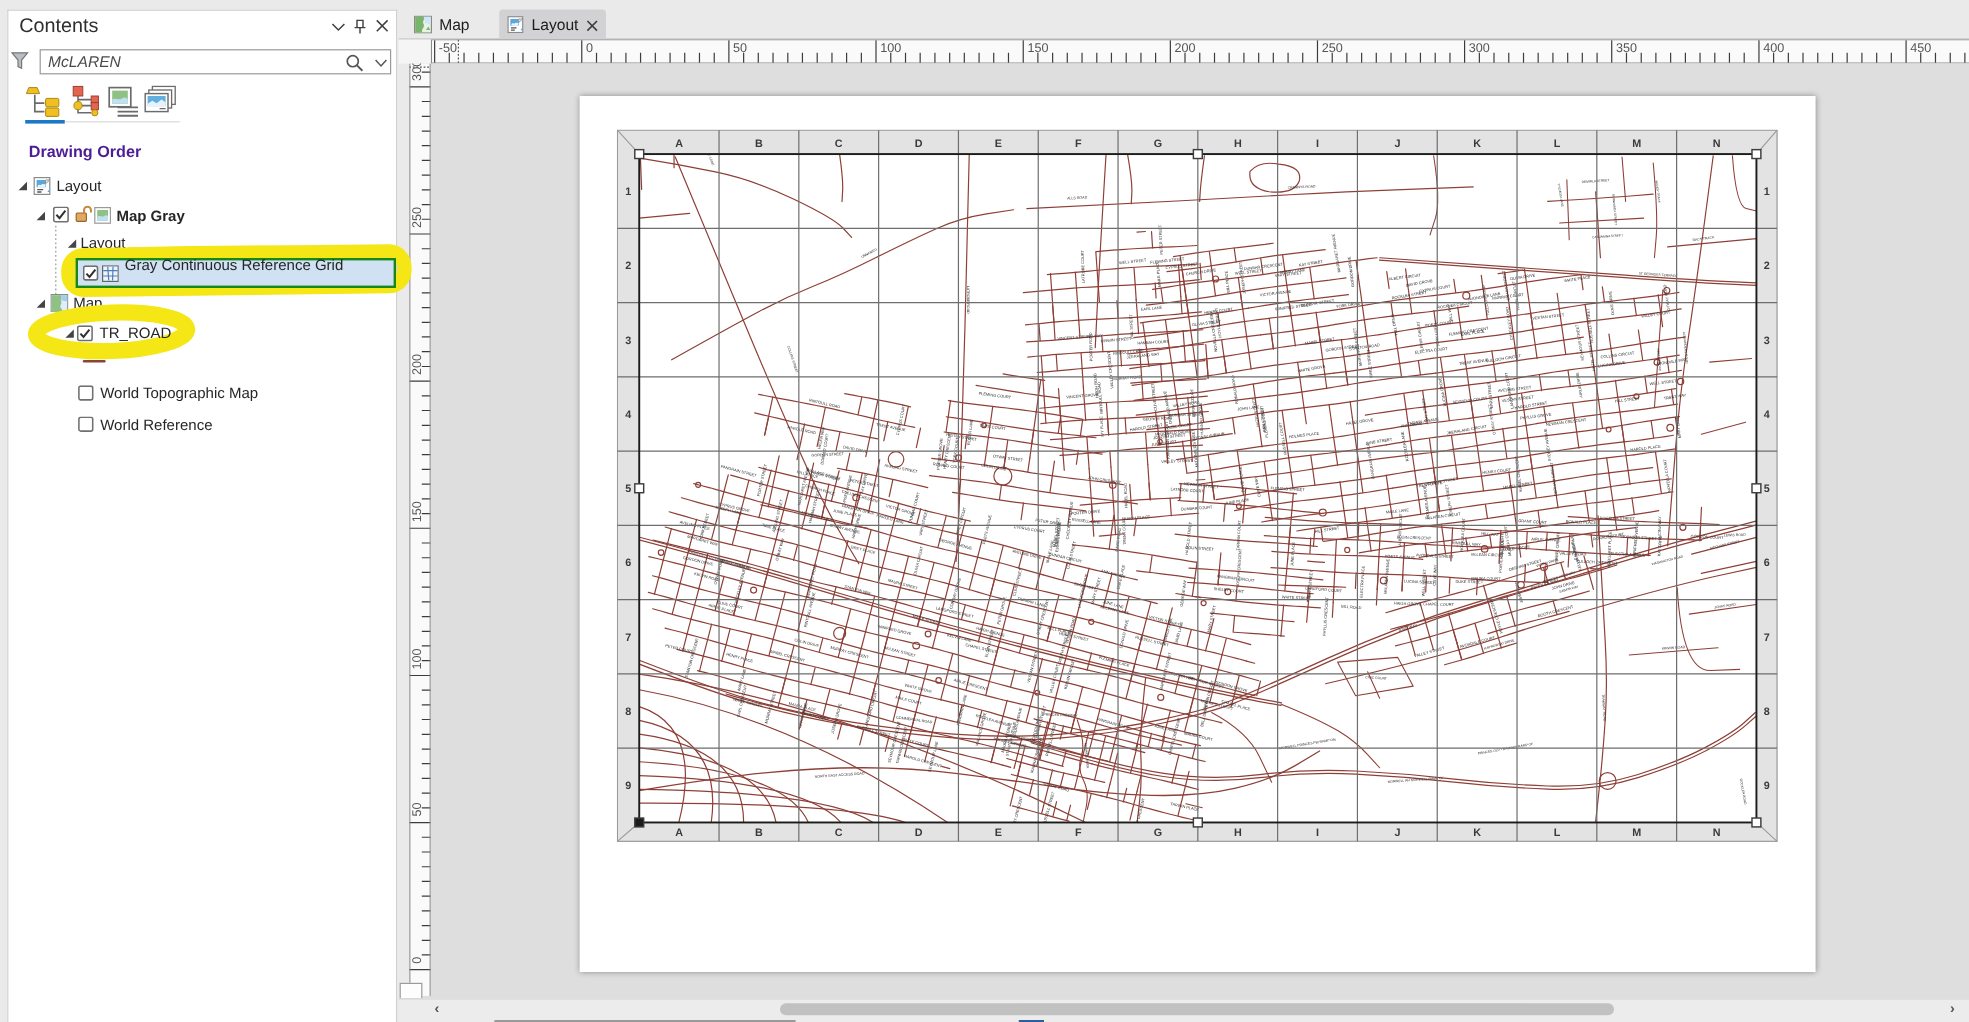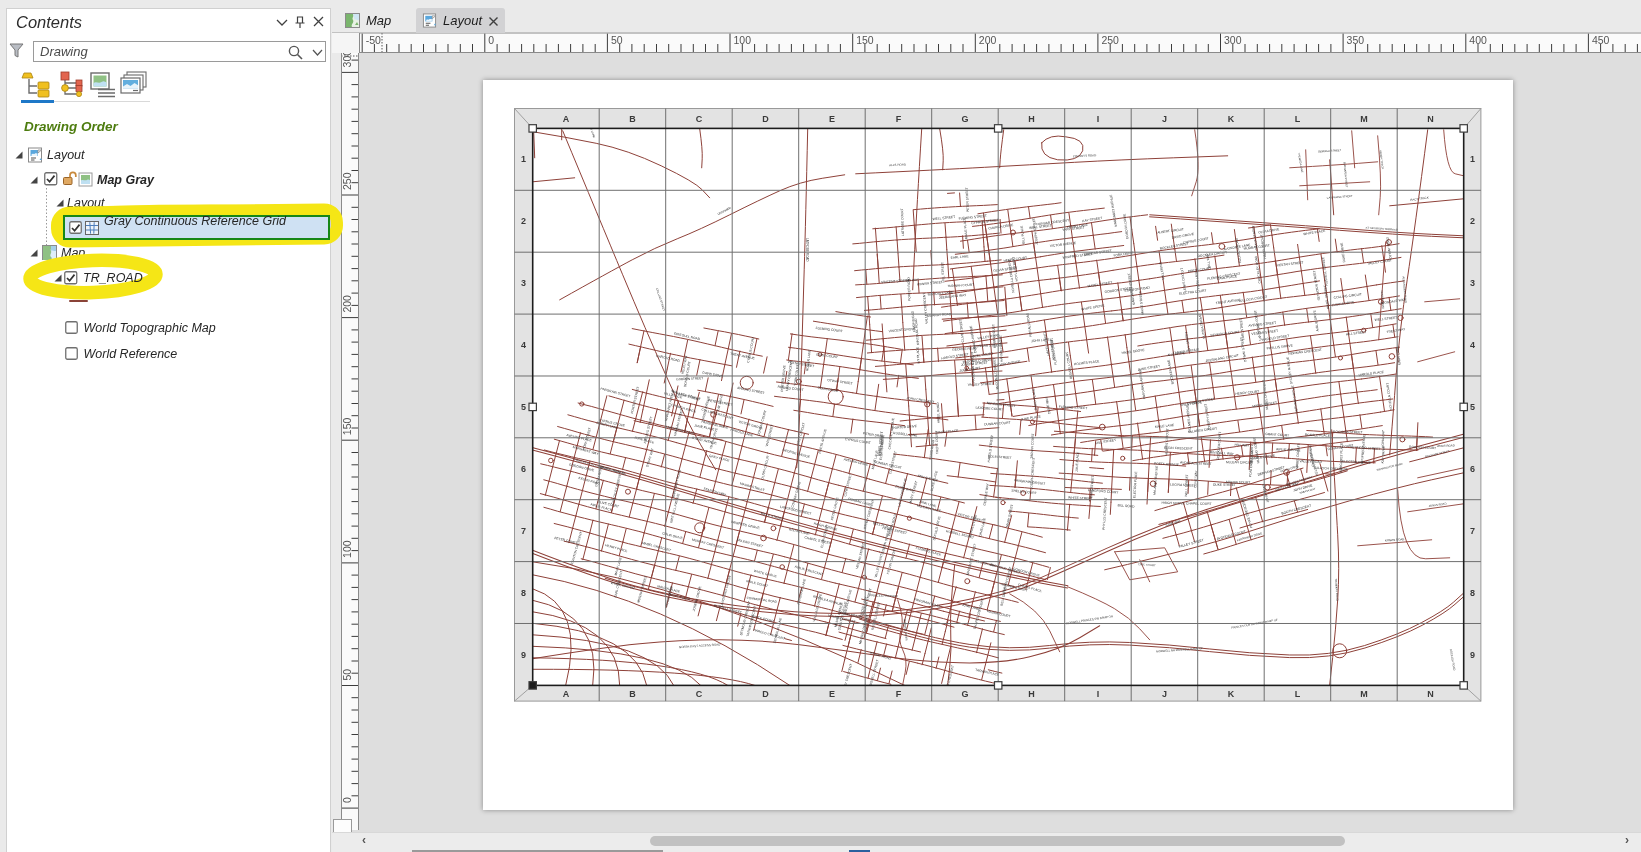--- a/index.html
+++ b/index.html
@@ -1,17 +1,17 @@
 <!DOCTYPE html>
 <html><head><meta charset="utf-8"><style>
 * { margin:0; padding:0; box-sizing:border-box; }
 html,body { width:1641px; height:852px; overflow:hidden; font-family:"Liberation Sans", sans-serif; }
 body { position:relative; background:#eaeaea; }
 .abs { position:absolute; }
-.txt { position:absolute; white-space:nowrap; color:#262626; font-size:12.5px;font-style:italic; }
+.txt { position:absolute; white-space:nowrap; color:#262626; font-size:12.5px; }
 </style></head><body>
 <div class="abs" style="left:332px;top:0;width:1309px;height:32.5px;background:#eaeaea;border-bottom:1px solid #c2c2c2"></div>
 <svg width="15" height="15" style="position:absolute;left:345px;top:12.5px" viewBox="0 0 15 15">
     <rect x="0.5" y="0.5" width="14" height="14" fill="#e8f2e4" stroke="#8a8a8a" stroke-width="1"></rect>
     <path d="M1 1h7c1.5 2.5-1.5 3.5 0 6s-2.5 4.5-1 7H1z" fill="#7ab56d"></path>
     <path d="M8 1h6v6c-2 1-3-1.5-4.5-.5z" fill="#cfe6f4"></path>
     <path d="M10 12l2-3 1.5 3z" fill="#7ab56d"></path>
   </svg>
 <div class="txt" style="left:366px;top:13px;font-size:13px;color:#1c1c1c">Map</div>
 <div class="abs" style="left:415.5px;top:7.5px;width:89px;height:25px;background:#d2d2d4;border-radius:3px 3px 0 0"></div>
@@ -1567,21 +1567,21 @@
 <div class="abs" style="left:332px;top:832px;width:1309px;height:20px;background:#ececec;border-top:1px solid #d8d8d8"></div>
 <div class="abs" style="left:650px;top:836px;width:695px;height:10px;background:#c1c1c1;border-radius:5px"></div>
 <div class="abs" style="left:362px;top:833px;width:12px;height:16px;color:#555;font-size:12px;font-weight:bold;font-family:Liberation Sans">‹</div>
 <div class="abs" style="left:1625px;top:833px;width:12px;height:16px;color:#555;font-size:12px;font-weight:bold">›</div>
 <div class="abs" style="left:412px;top:850px;width:251px;height:2px;background:#9a9a9a"></div>
 <div class="abs" style="left:849px;top:849.5px;width:21px;height:2.5px;background:#2b5f9e"></div>
 <div class="abs" style="left:0;top:0;width:332px;height:852px;background:#eaeaea"></div>
 <div class="abs" style="left:6px;top:8px;width:325px;height:844px;background:#fff;border:1px solid #d0d0d0;border-bottom:none"></div>
 <div class="txt" style="left:16px;top:13px;font-size:16.5px;color:#2e2e2e">Contents</div>
 <div class="abs" style="left:33px;top:41px;width:292.5px;height:21px;background:#fff;border:1px solid #9a9a9a"></div>
-<div class="txt" style="left:40px;top:44px;font-style:italic;color:#4a4a4a;font-size:13px">Drawing</div>
+<div class="txt" style="left:40px;top:44px;font-style:italic;color:#4a4a4a;font-size:13px">McLAREN</div>
 <svg width="60" height="16" style="position:absolute;left:272px;top:14px" stroke="#404040" fill="none" stroke-width="1.3">
     <path d="M5 6l5 5 5-5"></path>
     <path d="M25.5 3h5v6h-5zM23.5 9h9M28 9v5" stroke-width="1.2"></path>
     <path d="M42 3l9 9m0-9l-9 9"></path>
   </svg>
 <svg width="18" height="18" style="position:absolute;left:8px;top:42px">
     <path d="M2 2h13l-5 6v7l-3-1.5V8z" fill="#b9bdc4" stroke="#777" stroke-width="1"></path>
   </svg>
 <svg width="40" height="18" style="position:absolute;left:286px;top:44px" stroke="#555" fill="none">
     <circle cx="8" cy="7" r="4.6" stroke-width="1.4"></circle>
@@ -1611,21 +1611,21 @@
 <svg width="30" height="28" style="position:absolute;left:119px;top:71px">
     <rect x="8" y="1" width="19" height="15" fill="#fff" stroke="#6b6b6b" stroke-width="1.1"></rect>
     <rect x="5" y="4" width="19" height="15" fill="#fff" stroke="#6b6b6b" stroke-width="1.1"></rect>
     <rect x="2" y="7" width="19" height="15" fill="#fff" stroke="#6b6b6b" stroke-width="1.2"></rect>
     <rect x="4" y="9" width="15" height="8.5" fill="#62aede"></rect>
     <path d="M4 15.5l4-2.5 3.5 2 4-3 3.5 2.2v3.3H4z" fill="#ffffff" opacity="0.85"></path>
     <path d="M14 19.5h5" stroke="#6b6b6b" stroke-width="1.2"></path>
   </svg>
 <div class="abs" style="left:21px;top:99.5px;width:33px;height:3px;background:#1e78c8"></div>
 <div class="abs" style="left:54px;top:100.5px;width:96px;height:1.5px;background:#d9d9d9"></div>
-<div class="txt" style="left:24px;top:119px;font-size:13.5px;font-weight:bold;color:#4d7c0f">Drawing Order</div>
+<div class="txt" style="left:24px;top:119px;font-size:13.5px;font-weight:bold;color:#4c1d95">Drawing Order</div>
 <svg width="10" height="10" style="position:absolute;left:14px;top:150px">
     <path d="M8.5 1.5v7h-7z" fill="#444"></path>
   </svg>
 <svg width="16" height="16" style="position:absolute;left:27px;top:147px" viewBox="0 0 16 16">
     <rect x="1.5" y="1" width="13" height="14" fill="#fff" stroke="#8a8a8a" stroke-width="1"></rect>
     <rect x="3.5" y="3" width="7.5" height="6" fill="#5aa7dd"></rect>
     <path d="M4.5 7.5c1.2-1.5 2.2.3 3.2-.8 1-1 2 .2 2.8-.3V9H4.5z" fill="#eaf4fb"></path>
     <path d="M11 3h3.5l-3.5 3z" fill="#fff" stroke="#8a8a8a" stroke-width="0.8"></path>
     <path d="M4 11h5M4 13h3.5" stroke="#555" stroke-width="1.1"></path>
     <path d="M12.5 13l1.5-2 .8 2z" fill="#5aa7dd"></path>

